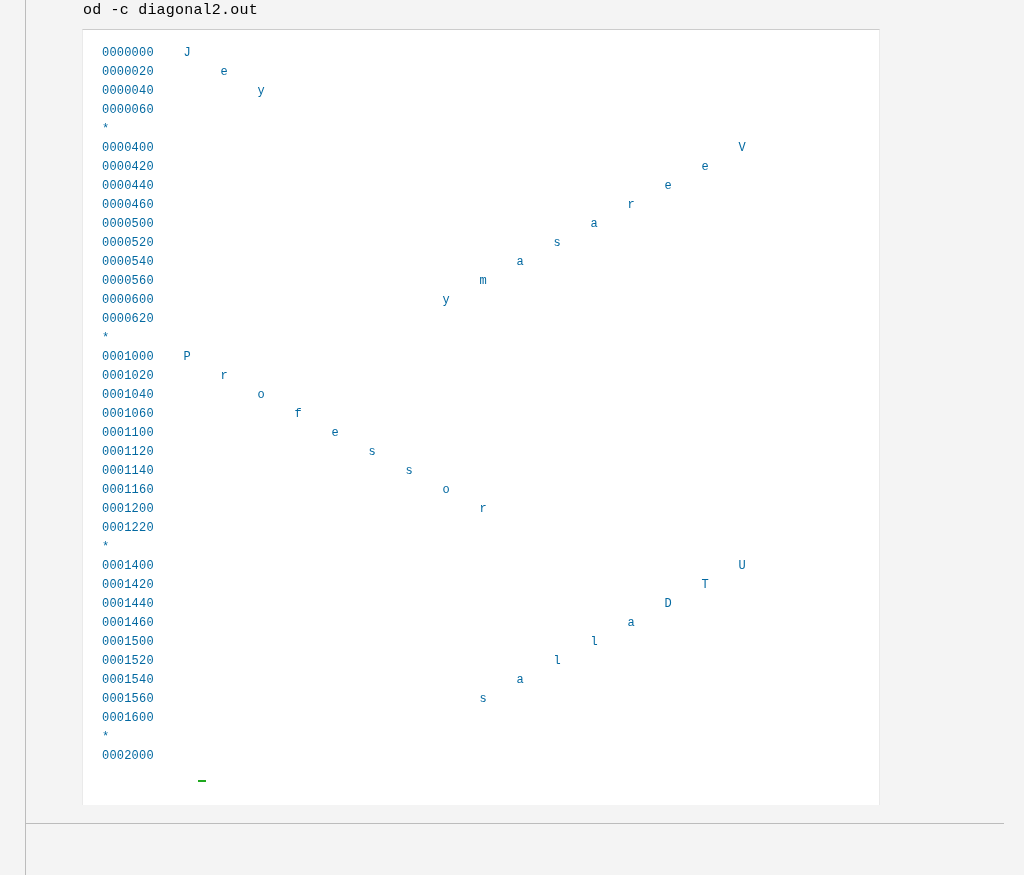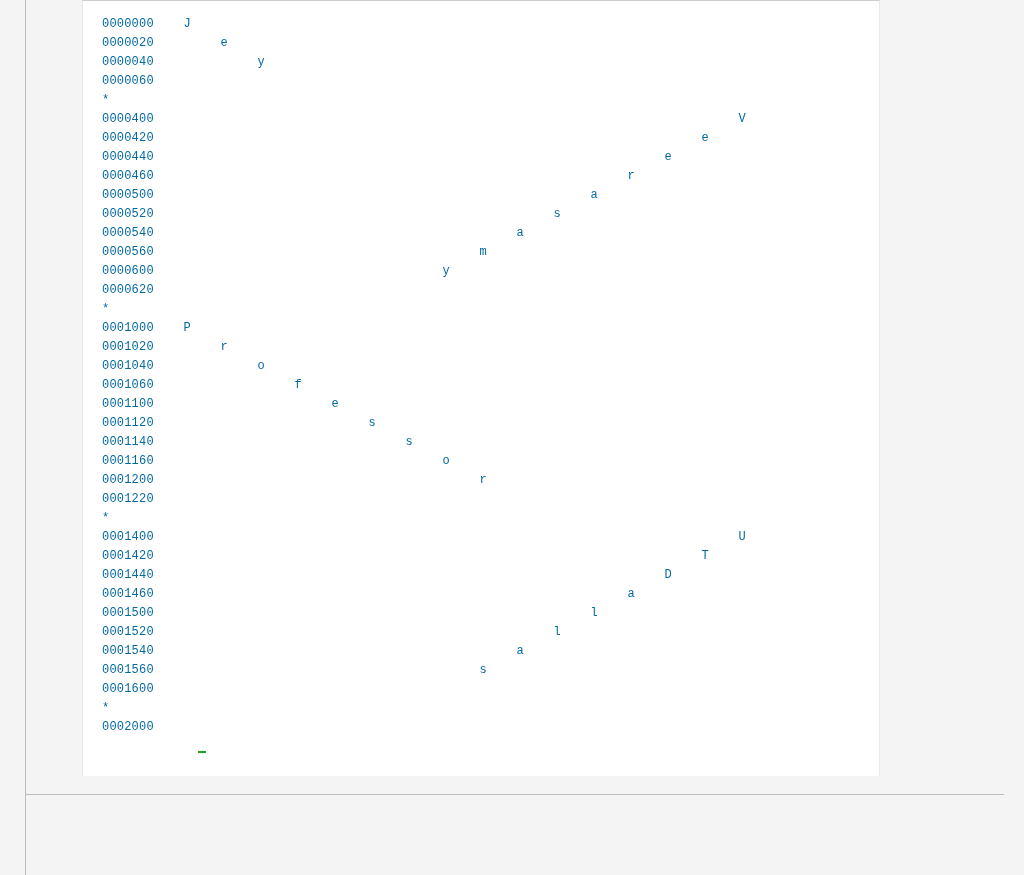--- a/index.html
+++ b/index.html
@@ -72,20 +72,23 @@
     height: 1px;
     background: #bcbcbc;
   }
 </style>
 </head>
 <body>
 
 <div class="page">
   <div class="vrule"></div>
 
+  <div class="cmd-box">
+    <pre>od -c diagonal2.out</pre>
+  </div>
 
   <div class="output-box">
     <pre id="od-output">0000000    J
 0000020         e
 0000040              y
 0000060
 *
 0000400                                                                               V
 0000420                                                                          e
 0000440                                                                     e

